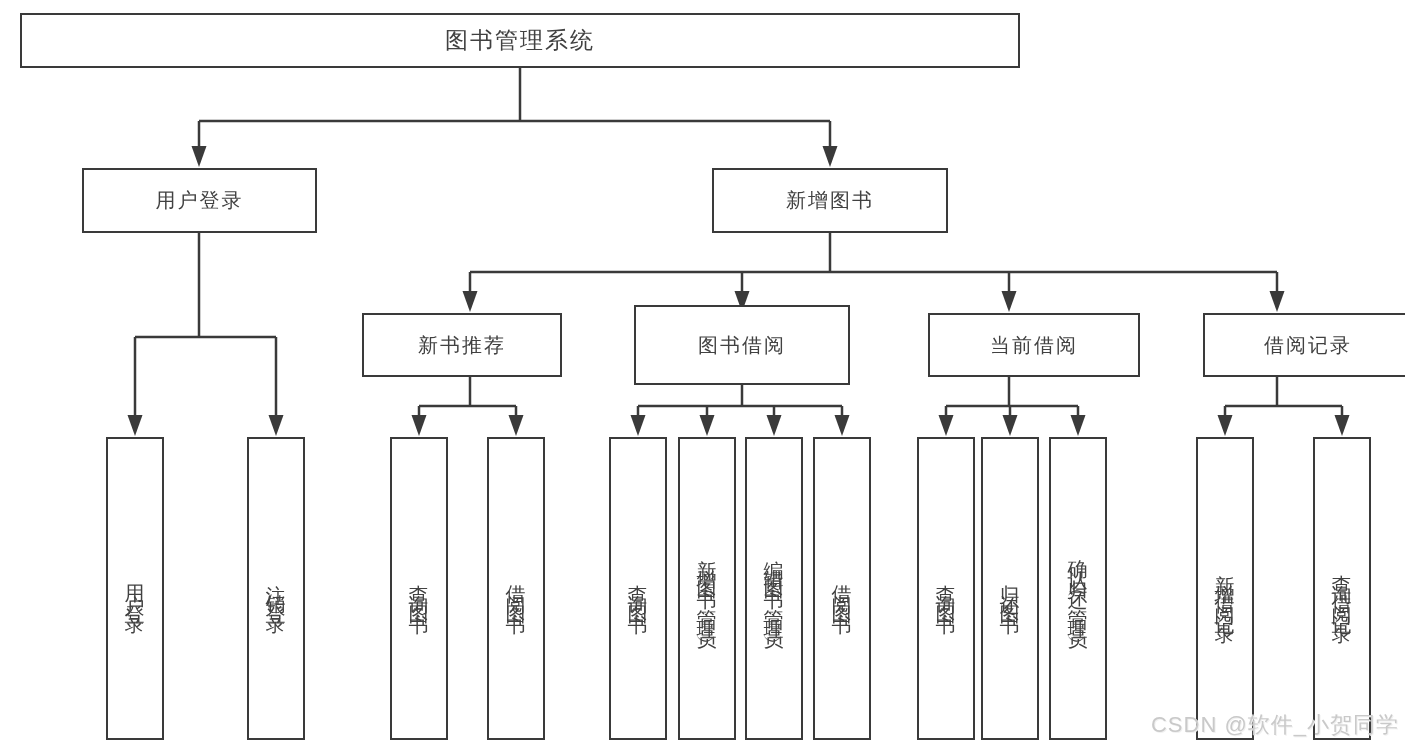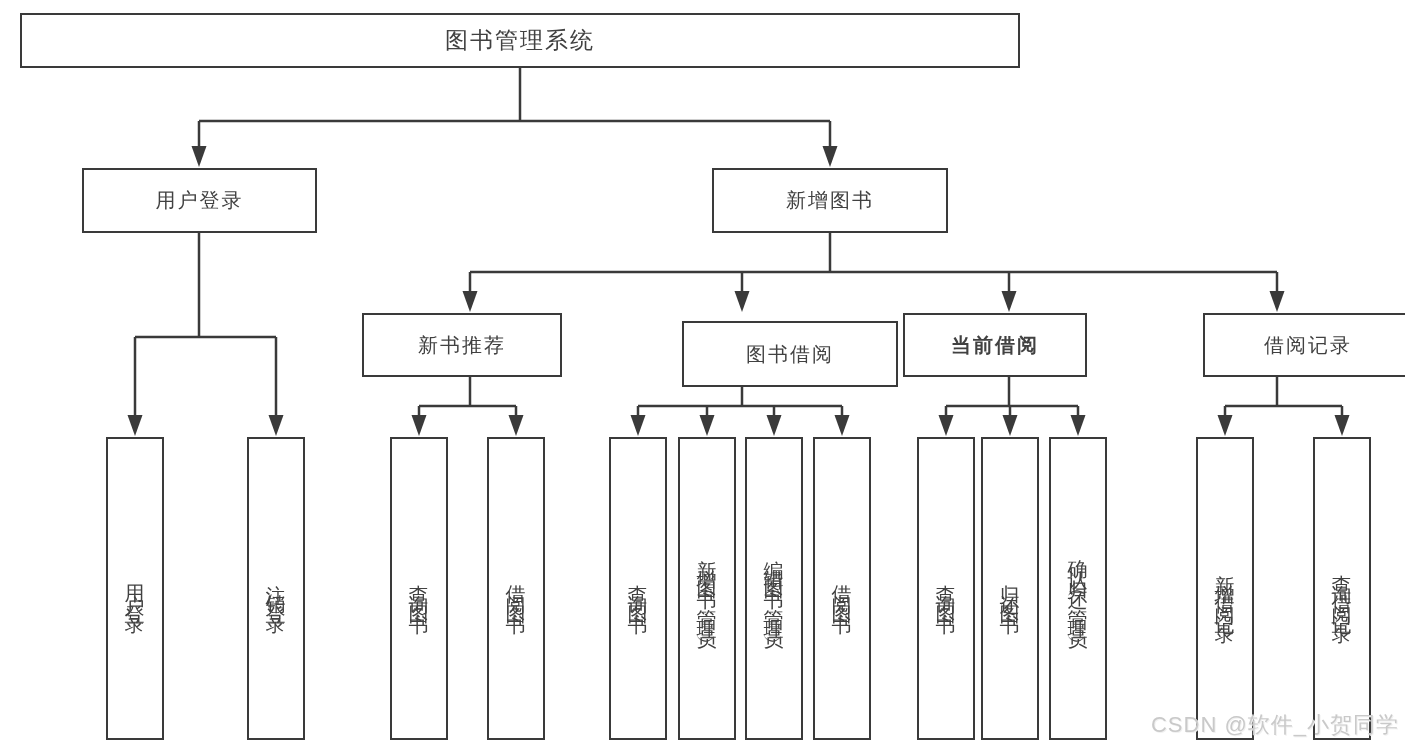--- a/index.html
+++ b/index.html
@@ -123,22 +123,22 @@
     <polygon points="1217.5,415 1232.5,415 1225,436"></polygon>
     <polygon points="1334.5,415 1349.5,415 1342,436"></polygon>
   </svg>
 
   <div class="node hbox root-box" style="left:20px; top:13px; width:1000px; height:55px;">图书管理系统</div>
 
   <div class="node hbox" style="left:82px; top:168px; width:235px; height:65px;">用户登录</div>
   <div class="node hbox" style="left:712px; top:168px; width:236px; height:65px;">新增图书</div>
 
   <div class="node hbox" style="left:362px; top:313px; width:200px; height:64px;">新书推荐</div>
-  <div class="node hbox" style="left:634px; top:321px; width:216px; height:66px;margin-left:48px;">图书借阅</div>
-  <div class="node hbox" style="left:903px; top:313px; width:184px; height:64px;font-weight:bold;">当前借阅</div>
+  <div class="node hbox" style="left:634px; top:305px; width:216px; height:80px;">图书借阅</div>
+  <div class="node hbox" style="left:928px; top:313px; width:212px; height:64px;">当前借阅</div>
   <div class="node hbox" style="left:1172px; top:313px; width:210px; height:64px;margin-left:31px;">借阅记录</div>
 
   <div class="node vbox" style="left:106px; top:437px; width:58px; height:303px;">
     <span>用户登录</span>
   </div>
   <div class="node vbox" style="left:247px; top:437px; width:58px; height:303px;">
     <span>注销登录</span>
   </div>
 
   <div class="node vbox" style="left:390px; top:437px; width:58px; height:303px;">

